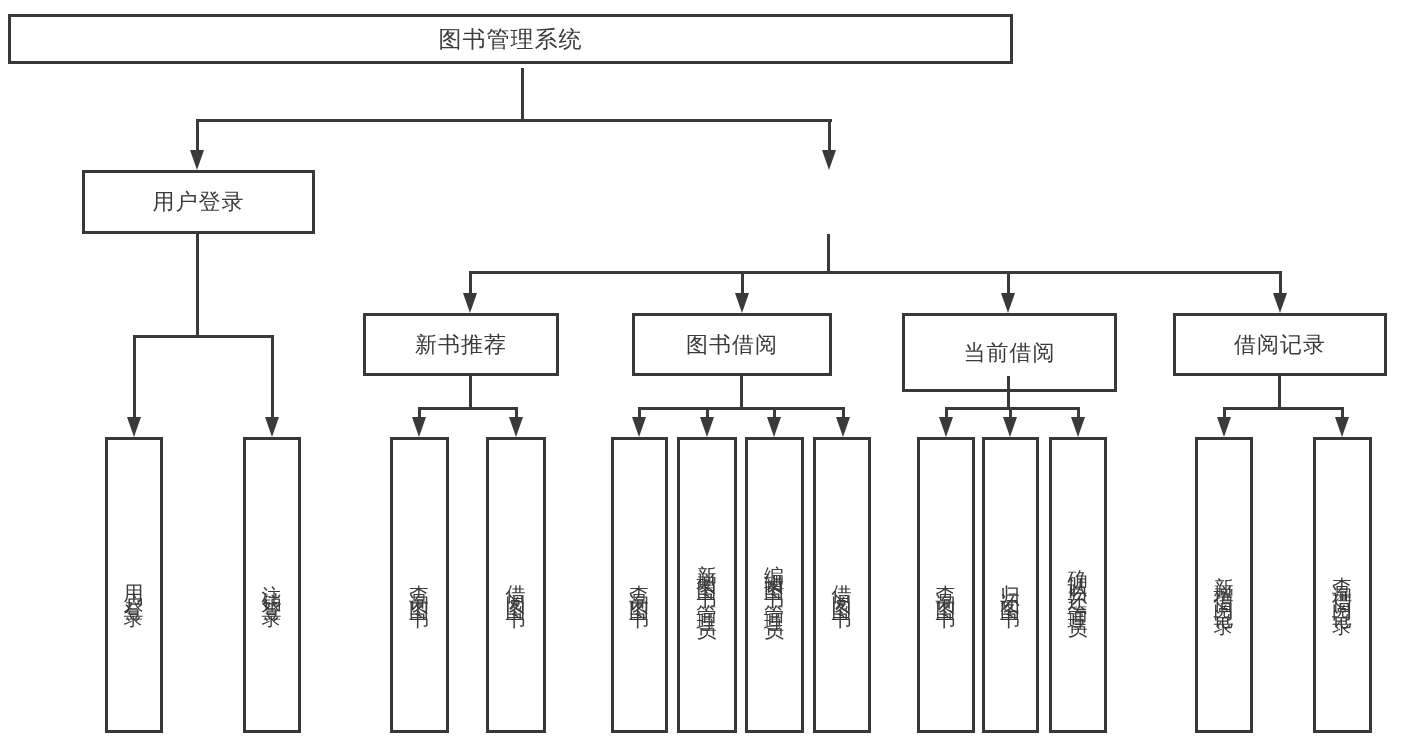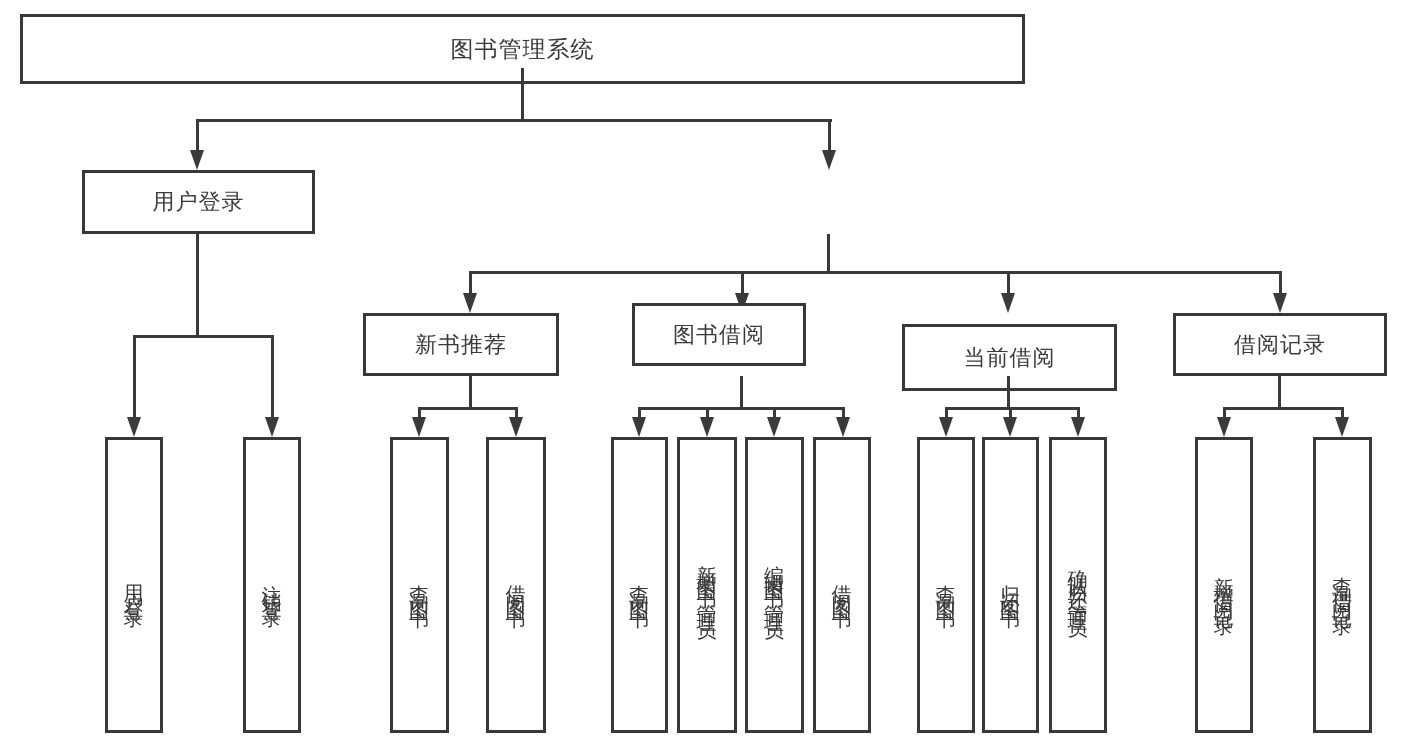--- a/index.html
+++ b/index.html
@@ -66,21 +66,21 @@
     color: var(--color-watermark, #a3a3a3);
     white-space: nowrap;
     text-shadow: 1px 1px 0 #ffffff;
   }
 </style>
 </head>
 <body>
 
 <div id="canvas">
 
-  <div class="box" style="left:20px;top:14px;width:1005px;height:70px">
+  <div class="box" style="left:8px;top:14px;width:1005px;height:50px">
     <span class="lbl-h lbl-title">图书管理系统</span>
   </div>
 
   <div class="vline" style="left:521px;top:68px;height:53px"></div>
   <div class="hline" style="left:196px;top:119px;width:636px"></div>
   <div class="vline" style="left:196px;top:119px;height:33px"></div>
   <div class="arrow" style="left:190px;top:150px"></div>
   <div class="vline" style="left:828px;top:119px;height:33px"></div>
   <div class="arrow" style="left:822px;top:150px"></div>
 
@@ -102,24 +102,24 @@
   <div class="vline" style="left:741px;top:271px;height:24px"></div>
   <div class="arrow" style="left:735px;top:293px"></div>
   <div class="vline" style="left:1007px;top:271px;height:24px"></div>
   <div class="arrow" style="left:1001px;top:293px"></div>
   <div class="vline" style="left:1279px;top:271px;height:24px"></div>
   <div class="arrow" style="left:1273px;top:293px"></div>
 
   <div class="box" style="left:363px;top:313px;width:196px;height:63px">
     <span class="lbl-h">新书推荐</span>
   </div>
-  <div class="box" style="left:632px;top:303px;width:174px;height:63px">
+  <div class="box" style="left:632px;top:313px;width:200px;height:63px">
     <span class="lbl-h">图书借阅</span>
   </div>
-  <div class="box" style="left:902px;top:324px;width:215px;height:67px">
+  <div class="box" style="left:902px;top:313px;width:215px;height:79px">
     <span class="lbl-h">当前借阅</span>
   </div>
   <div class="box" style="left:1173px;top:313px;width:214px;height:63px">
     <span class="lbl-h">借阅记录</span>
   </div>
 
   <div class="vline" style="left:469px;top:376px;height:34px"></div>
   <div class="hline" style="left:418px;top:407px;width:100px"></div>
   <div class="vline" style="left:418px;top:407px;height:13px"></div>
   <div class="arrow" style="left:412px;top:417px"></div>

